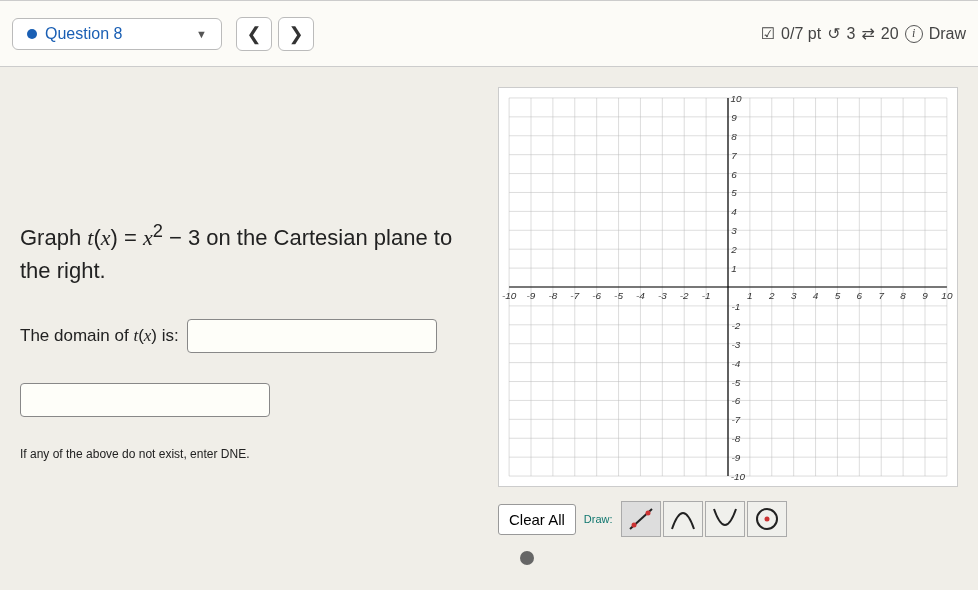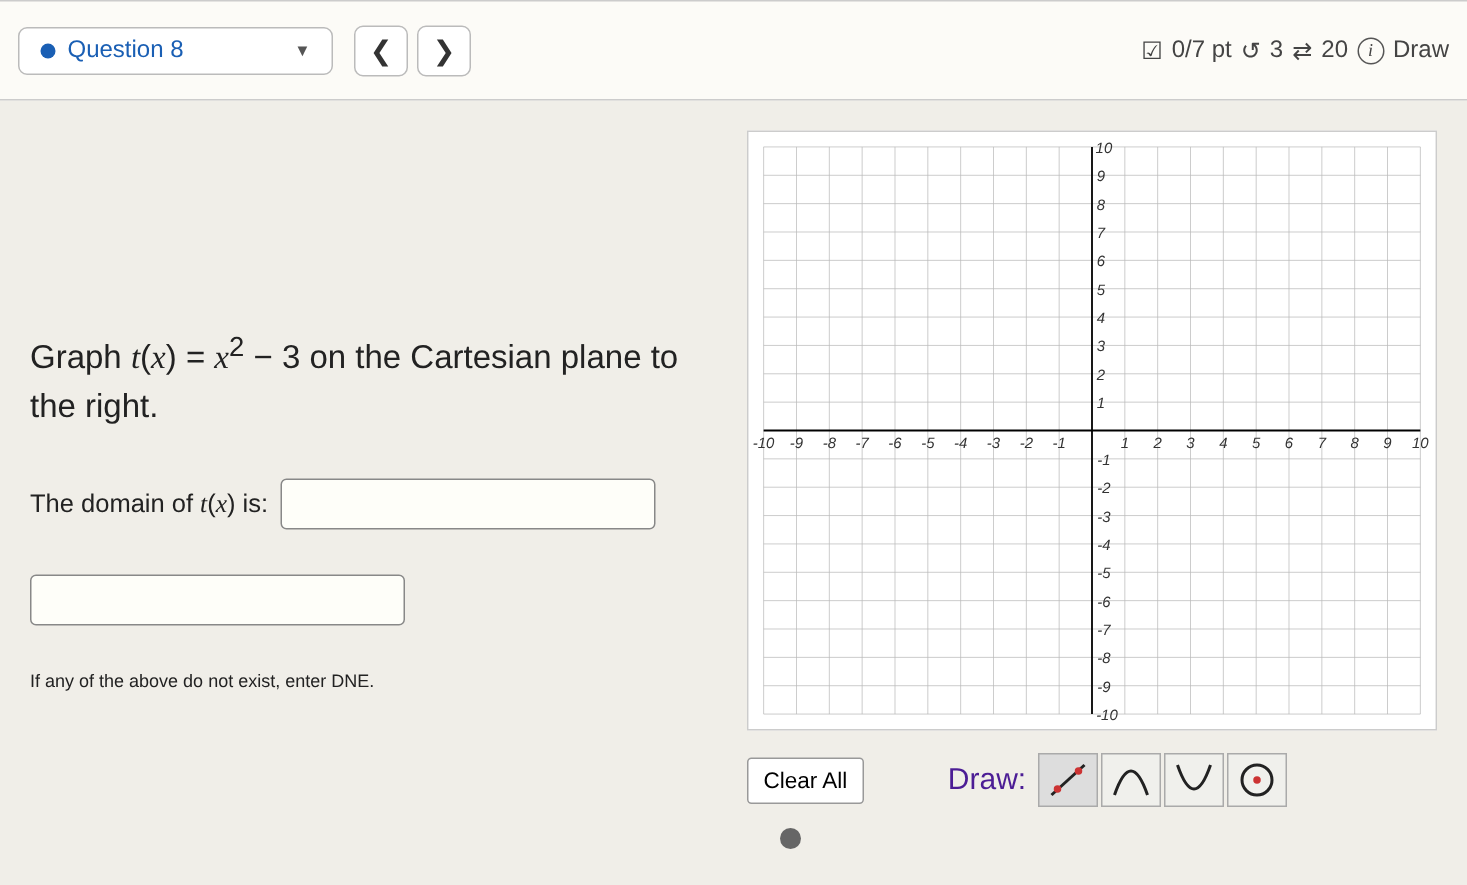--- a/index.html
+++ b/index.html
@@ -137,23 +137,22 @@
     }
     .clear-btn {
       background: #fff;
       border: 1px solid #999;
       padding: 6px 10px;
       font-size: 15px;
       border-radius: 3px;
       cursor: pointer;
     }
     .draw-label {
-      font-size: 20px;
-      color: #4c1d95;
-      margin-left: 48px;
+      font-size: 11px;
+      color: #0f766e;
     }
     .tool-icons {
       display: flex;
       gap: 2px;
     }
     .tool-icon {
       width: 40px;
       height: 36px;
       border: 1px solid #aaa;
       background: #f0f0ec;

